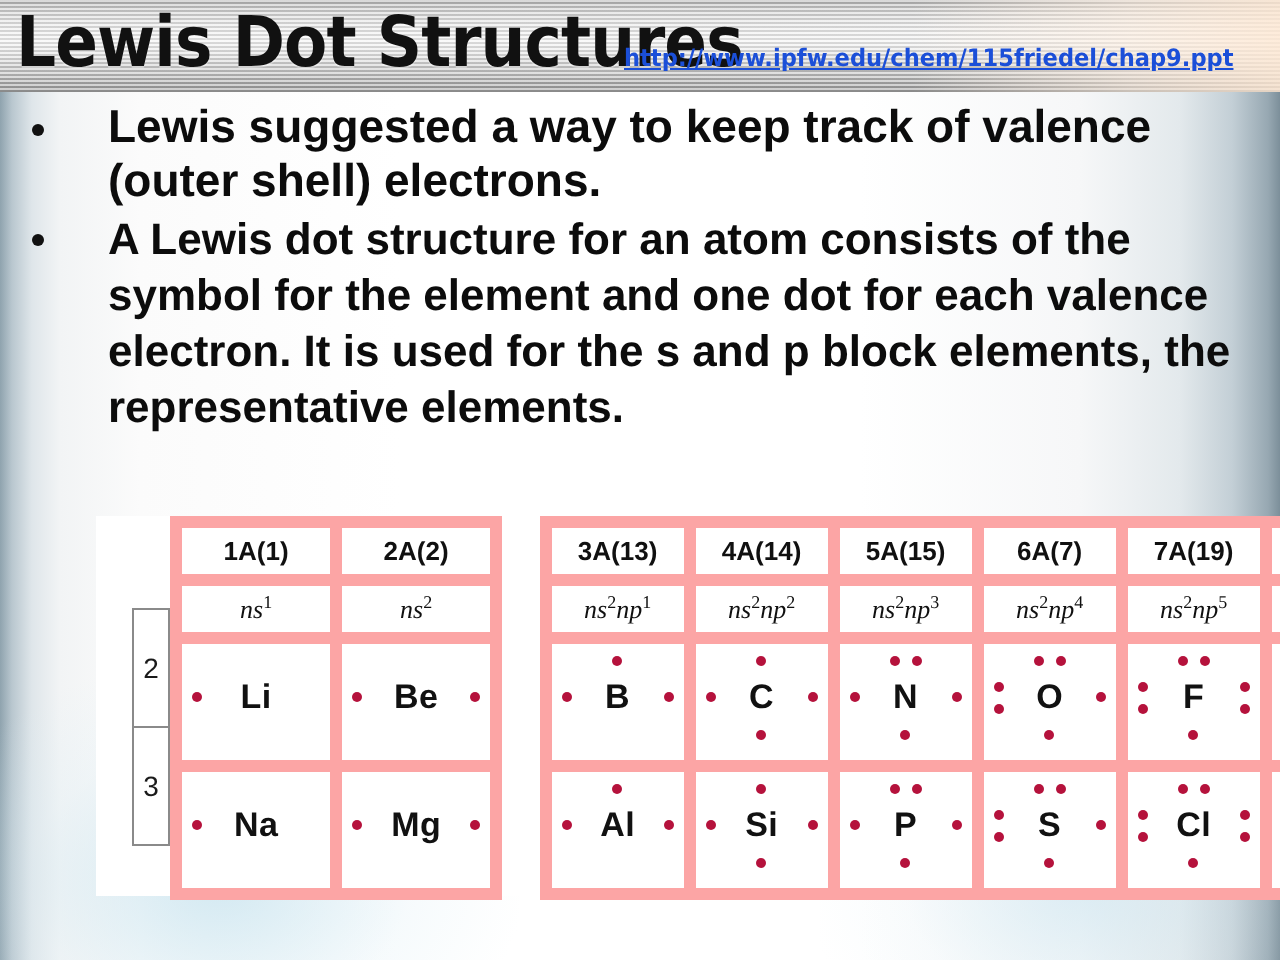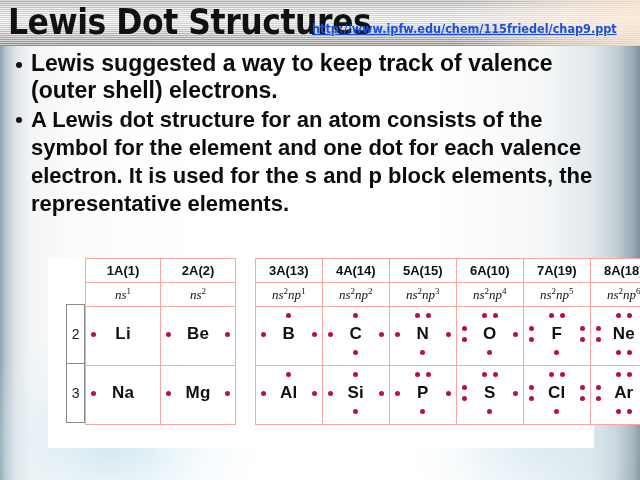--- a/index.html
+++ b/index.html
@@ -62,21 +62,21 @@
     font-weight:bold;font-size:12px;line-height:14px;
     color:#1b4fd8;text-decoration:underline;
     transform:scaleX(.94);transform-origin:left top;
     white-space:nowrap;cursor:pointer;
   }
 
   
   #body-area{position:absolute;left:0;top:50px;width:640px;height:200px;z-index:2;}
   ul.bullets{list-style:none;margin:0;padding:0;}
   ul.bullets li{
-    position:relative;padding-left:31px;margin:0 0 2px 0;
+    position:relative;padding-left:54px;margin:0 0 2px 0;
     color:#0c0c0c;
   }
   ul.bullets li .dot{
     position:absolute;left:16px;top:.52em;
     width:6px;height:6px;border-radius:50%;background:#111;
   }
   li.b1{font-size:23px;line-height:27px;font-weight:bold;width:530px;margin-left:4px;}
   li.b1 .dot{top:.55em;width:7px;height:7px;}
   li.b2{font-size:22px;line-height:28px;font-weight:bold;width:576px;margin-left:4px;margin-top:8px;}
 
@@ -89,21 +89,21 @@
     position:absolute;left:-2px;top:60px;width:74px;
     transform:rotate(-90deg);transform-origin:center center;
     font-size:13px;color:#1a1a1a;text-align:center;
     letter-spacing:.2px;
   }
   .blocks{position:absolute;left:18px;top:0;display:flex;align-items:flex-start;}
   .gap{width:28px;}
 
   table.lewis{border-collapse:collapse;}
   table.lewis td,table.lewis th{
-    border:1px solid #fca5a5;padding:0;margin:0;
+    border:6px solid #fca5a5;padding:0;margin:0;
     text-align:center;vertical-align:middle;background:#fff;
   }
   th.grp{
     background:#f6d9bd;font-weight:bold;font-size:13px;color:#101010;
     height:23px;
   }
   th.cfg{
     background:#f8e0c8;font-weight:normal;font-style:italic;font-size:13px;color:#101010;
     height:23px;font-family:"Liberation Serif", serif;
   }
@@ -216,21 +216,21 @@
         </table>
 
       <div class="gap"></div>
 
       <table class="lewis" id="right-block">
           <tbody>
             <tr>
               <th class="grp narrow">3A(13)</th>
               <th class="grp narrow">4A(14)</th>
               <th class="grp narrow">5A(15)</th>
-              <th class="grp narrow">6A(10)</th>
+              <th class="grp narrow">6A(7)</th>
               <th class="grp narrow">7A(19)</th>
               <th class="grp narrow">8A(18)</th>
             </tr>
             <tr>
               <th class="cfg narrow"><i>ns</i><sup>2</sup><i>np</i><sup>1</sup></th>
               <th class="cfg narrow"><i>ns</i><sup>2</sup><i>np</i><sup>2</sup></th>
               <th class="cfg narrow"><i>ns</i><sup>2</sup><i>np</i><sup>3</sup></th>
               <th class="cfg narrow"><i>ns</i><sup>2</sup><i>np</i><sup>4</sup></th>
               <th class="cfg narrow"><i>ns</i><sup>2</sup><i>np</i><sup>5</sup></th>
               <th class="cfg narrow"><i>ns</i><sup>2</sup><i>np</i><sup>6</sup></th>

